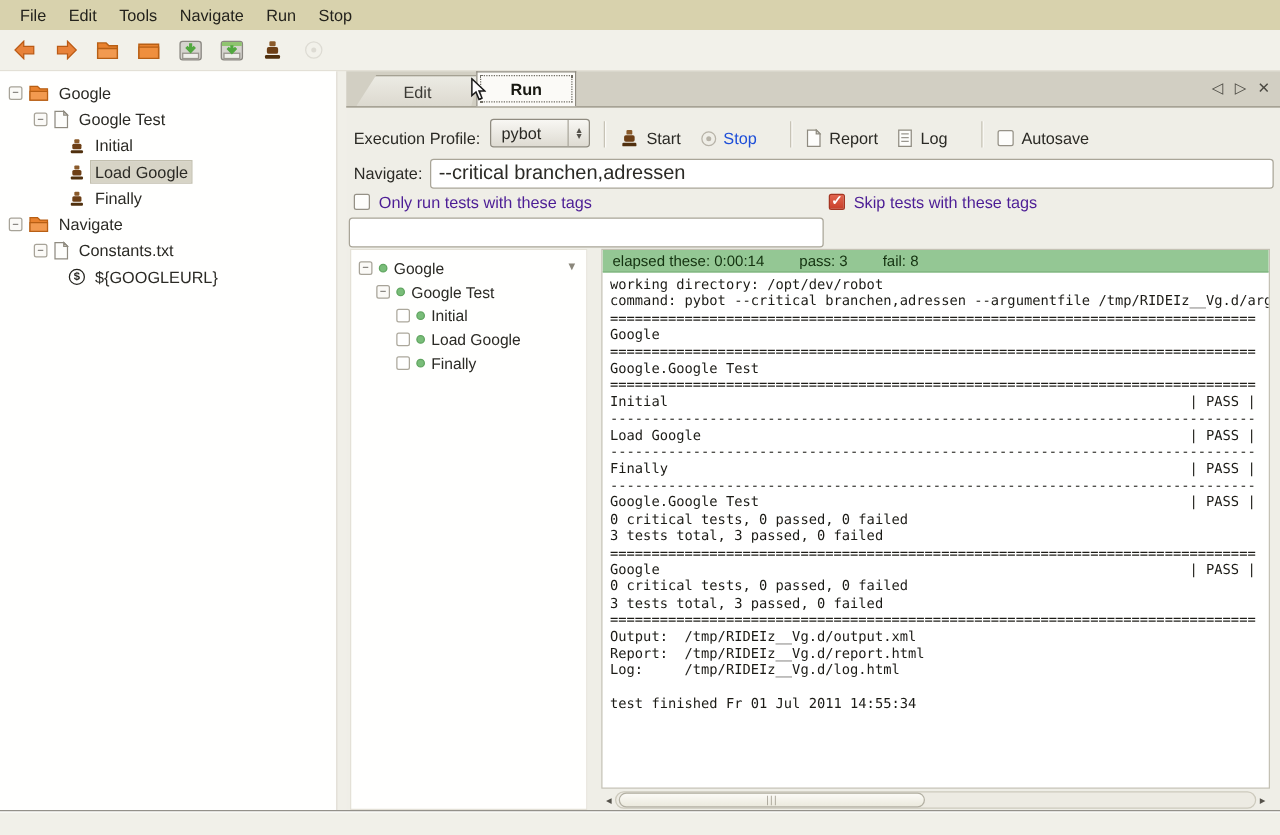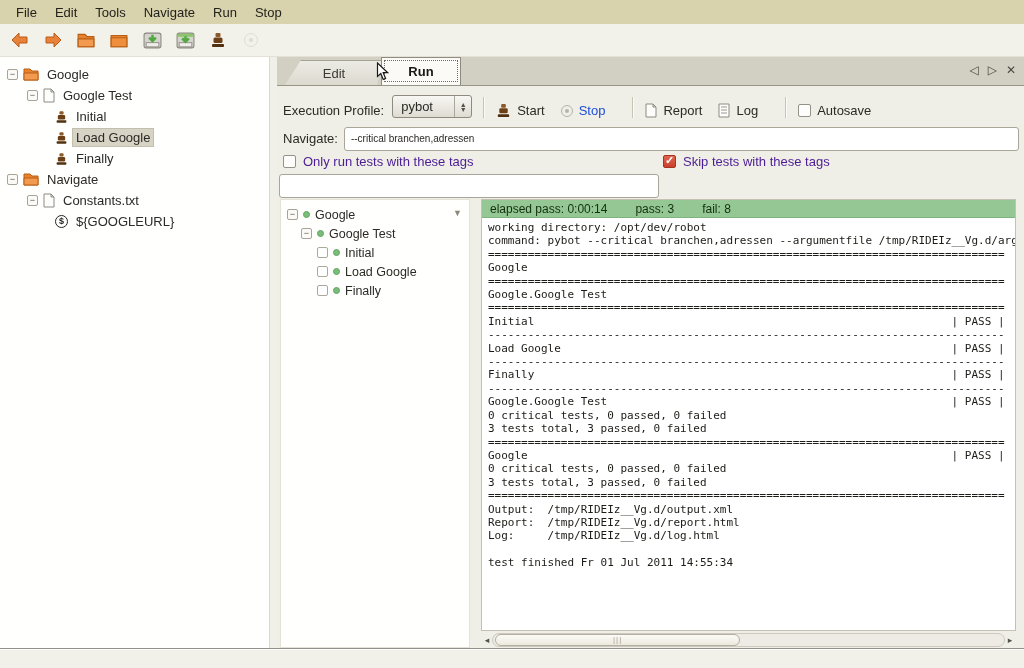--- a/index.html
+++ b/index.html
@@ -57,21 +57,21 @@
   .stop-ic { width:12px; height:12px; border:1px solid #b7b3a8; border-radius:50%; position:relative; }
   .stop-ic::after { content:""; position:absolute; left:3px; top:3px; width:4px; height:4px;
                     border-radius:50%; background:#b7b3a8; }
   .cb { width:13px; height:13px; min-width:13px; background:#fdfdfb; border:1px solid #959186; border-radius:2px; }
   .cb.checked { background:linear-gradient(#e2654f,#c9402c); border-color:#a53522; position:relative; }
   .cb.checked::after { content:"✓"; position:absolute; left:1px; top:-2px; color:#fff; font-size:11px; font-weight:bold; }
 
   
   .args-row { position:absolute; top:69px; left:6px; right:5px; height:25px; display:flex; align-items:center;
               font-size:13px; color:#2b2a25; }
-  .ti { height:24px; background:#fff; border:1px solid #a9a598; border-radius:3px; font-size:10px;
+  .ti { height:24px; background:#fff; border:1px solid #a9a598; border-radius:3px; font-size:16px;
         font-family:"Liberation Sans",sans-serif; color:#2b2a25; padding:0 6px; }
   .args-row .ti { flex:1; margin-left:6px; }
   .tags-row { position:absolute; top:97px; left:0; right:0; height:18px; font-size:13px; color:#4c1d95; }
   .tagpair { position:absolute; top:0; display:flex; align-items:center; gap:7px; }
   .fields-row { position:absolute; top:117px; left:0; right:0; height:24px; }
   .fields-row .ti { position:absolute; top:0; }
   #tagfield1 { left:2px; width:380px; }
   #tagfield2 { left:386px; right:5px; width:356px; }
 
   
@@ -339,21 +339,21 @@
       </div>
       <div class="rtrow" style="padding-left:36px">
         <span class="rcb"></span>
         <span class="dot"></span>
         <span>Finally</span>
       </div>
     </div>
 
     <div class="console-wrap">
       <div class="console-status">
-        <span>elapsed pass: 0:00:14</span>
+        <span>elapsed these: 0:00:14</span>
         <span>pass: 3</span>
         <span>fail: 8</span>
       </div>
       <pre class="console">working directory: /opt/dev/robot
 command: pybot --critical branchen,adressen --argumentfile /tmp/RIDEIz__Vg.d/argfil
 ==============================================================================
 Google
 ==============================================================================
 Google.Google Test
 ==============================================================================

